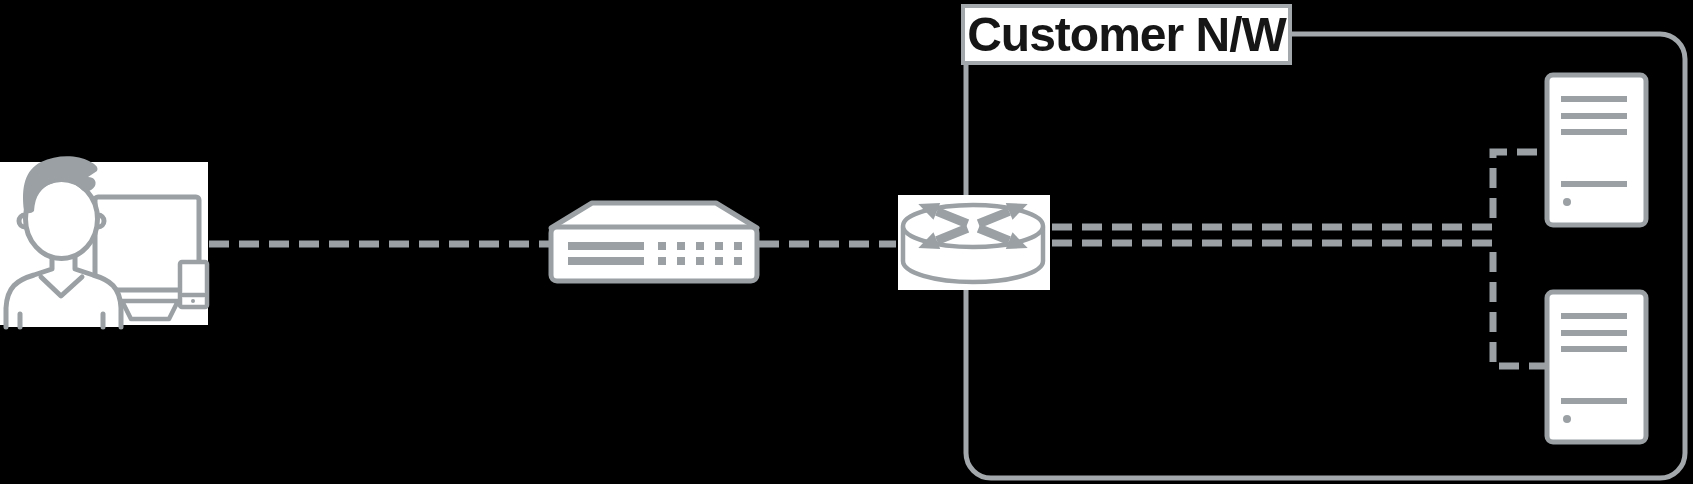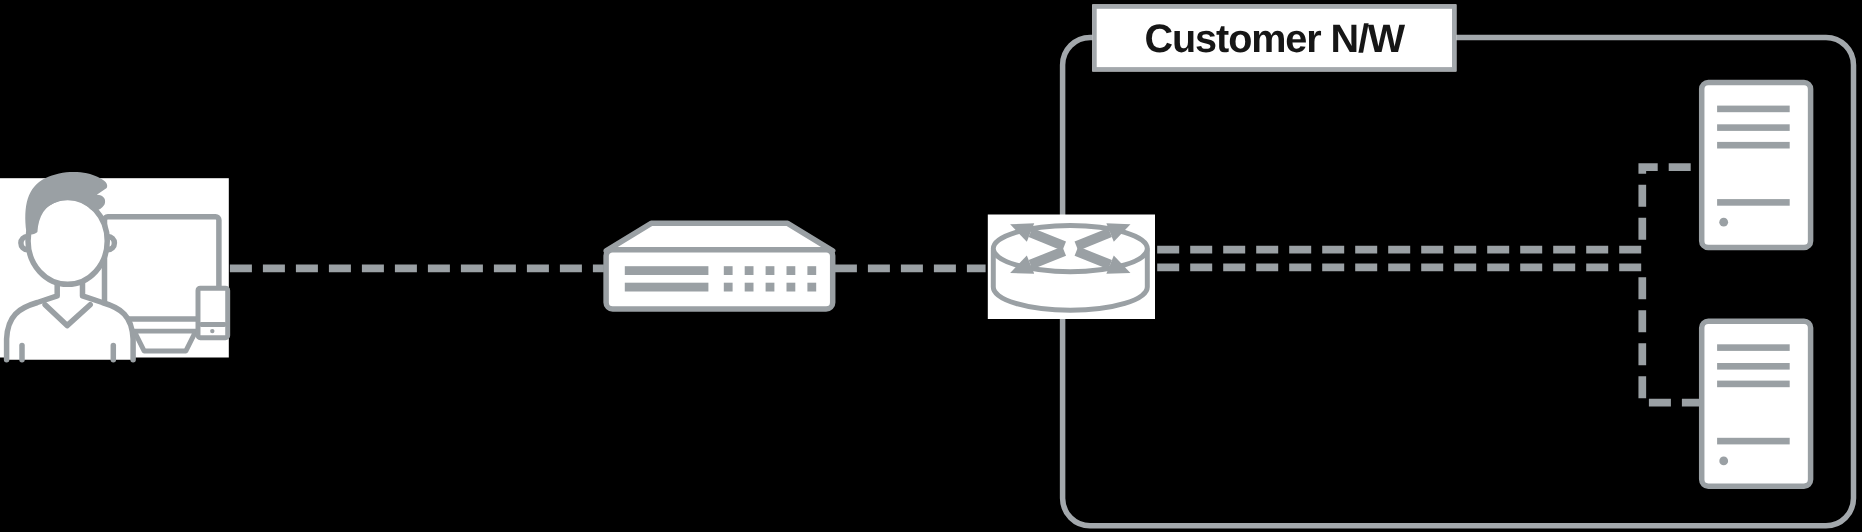--- a/index.html
+++ b/index.html
@@ -16,24 +16,24 @@
     font-family:"Liberation Sans", sans-serif;
   }
   .stage{position:absolute;left:0;top:0;width:1693px;height:484px;}
   
   .ln{stroke:var(--line);fill:none;stroke-width:5;stroke-linecap:round;stroke-linejoin:round;}
   .thin{stroke-width:4.5;}
   .fw{fill:var(--fill);}
   .fg{fill:var(--line);}
   .dash{stroke:var(--line);fill:none;stroke-width:7;stroke-dasharray:20 10;stroke-linecap:butt;}
   .nw-label{
-    position:absolute;left:993px;top:4px;width:331px;height:61px;box-sizing:border-box;
+    position:absolute;left:961px;top:4px;width:331px;height:61px;box-sizing:border-box;
     background:var(--fill);border:4px solid var(--border);
     display:flex;align-items:center;justify-content:center;
-    font-weight:bold;font-size:36px;letter-spacing:-1px;color:var(--text);
+    font-weight:bold;font-size:48px;letter-spacing:-1px;color:var(--text);
     white-space:nowrap;
   }
 </style>
 </head>
 <body>
 
 <div class="stage">
   <svg width="1693" height="484" viewBox="0 0 1693 484">
 
     <rect x="966" y="34" width="719" height="444" rx="25" ry="25" style="fill:none;stroke:var(--border);stroke-width:5"></rect>

